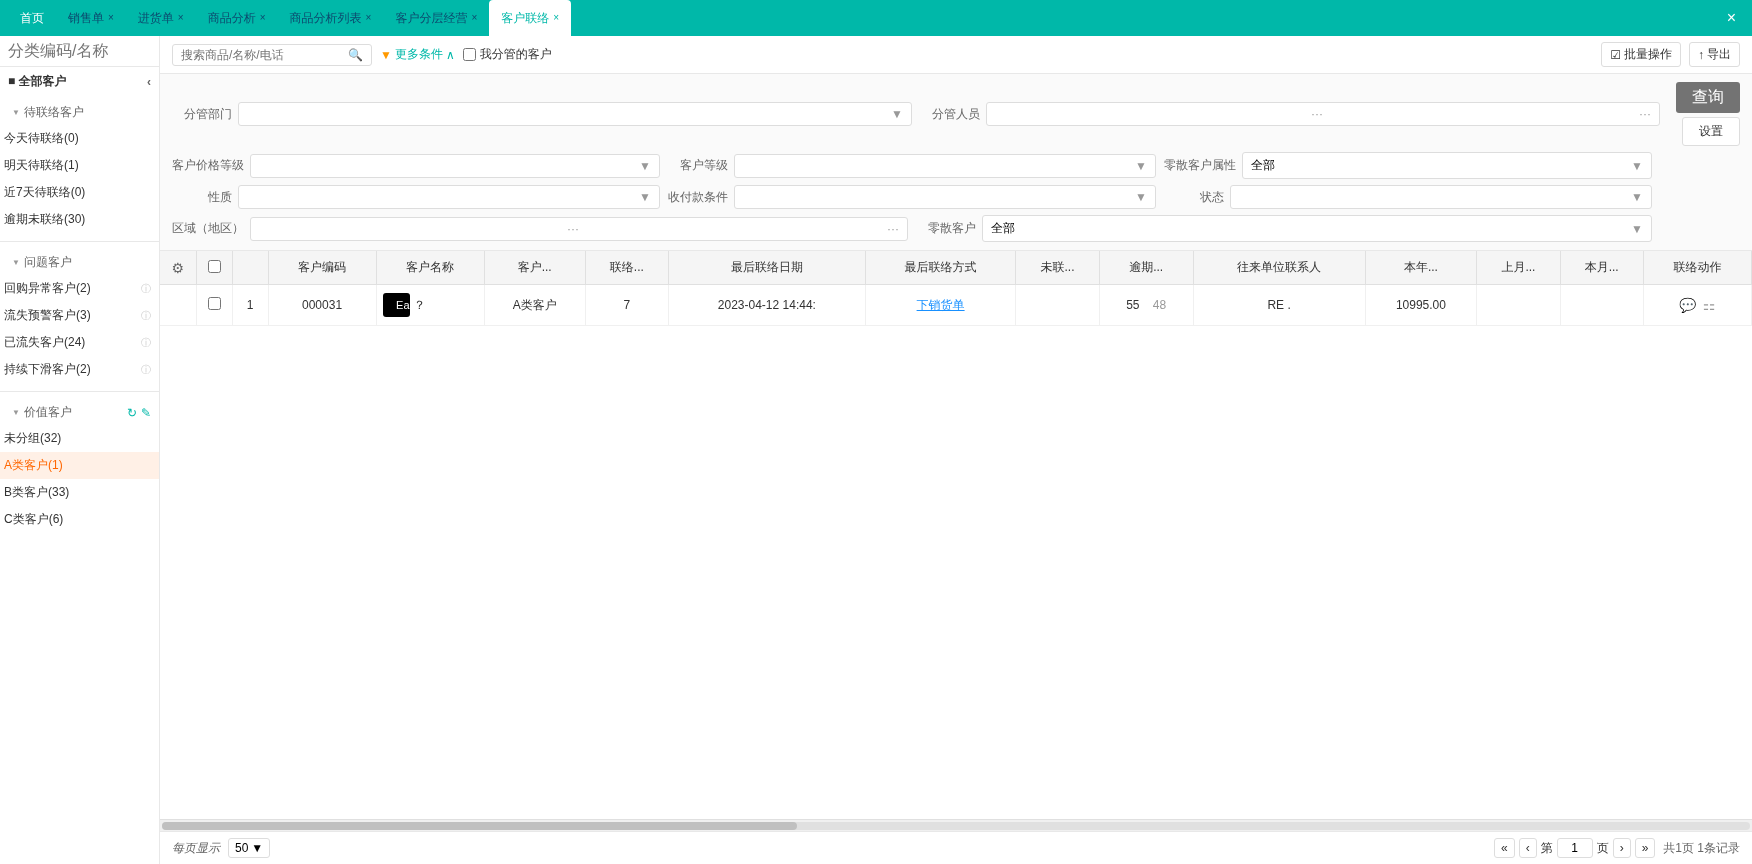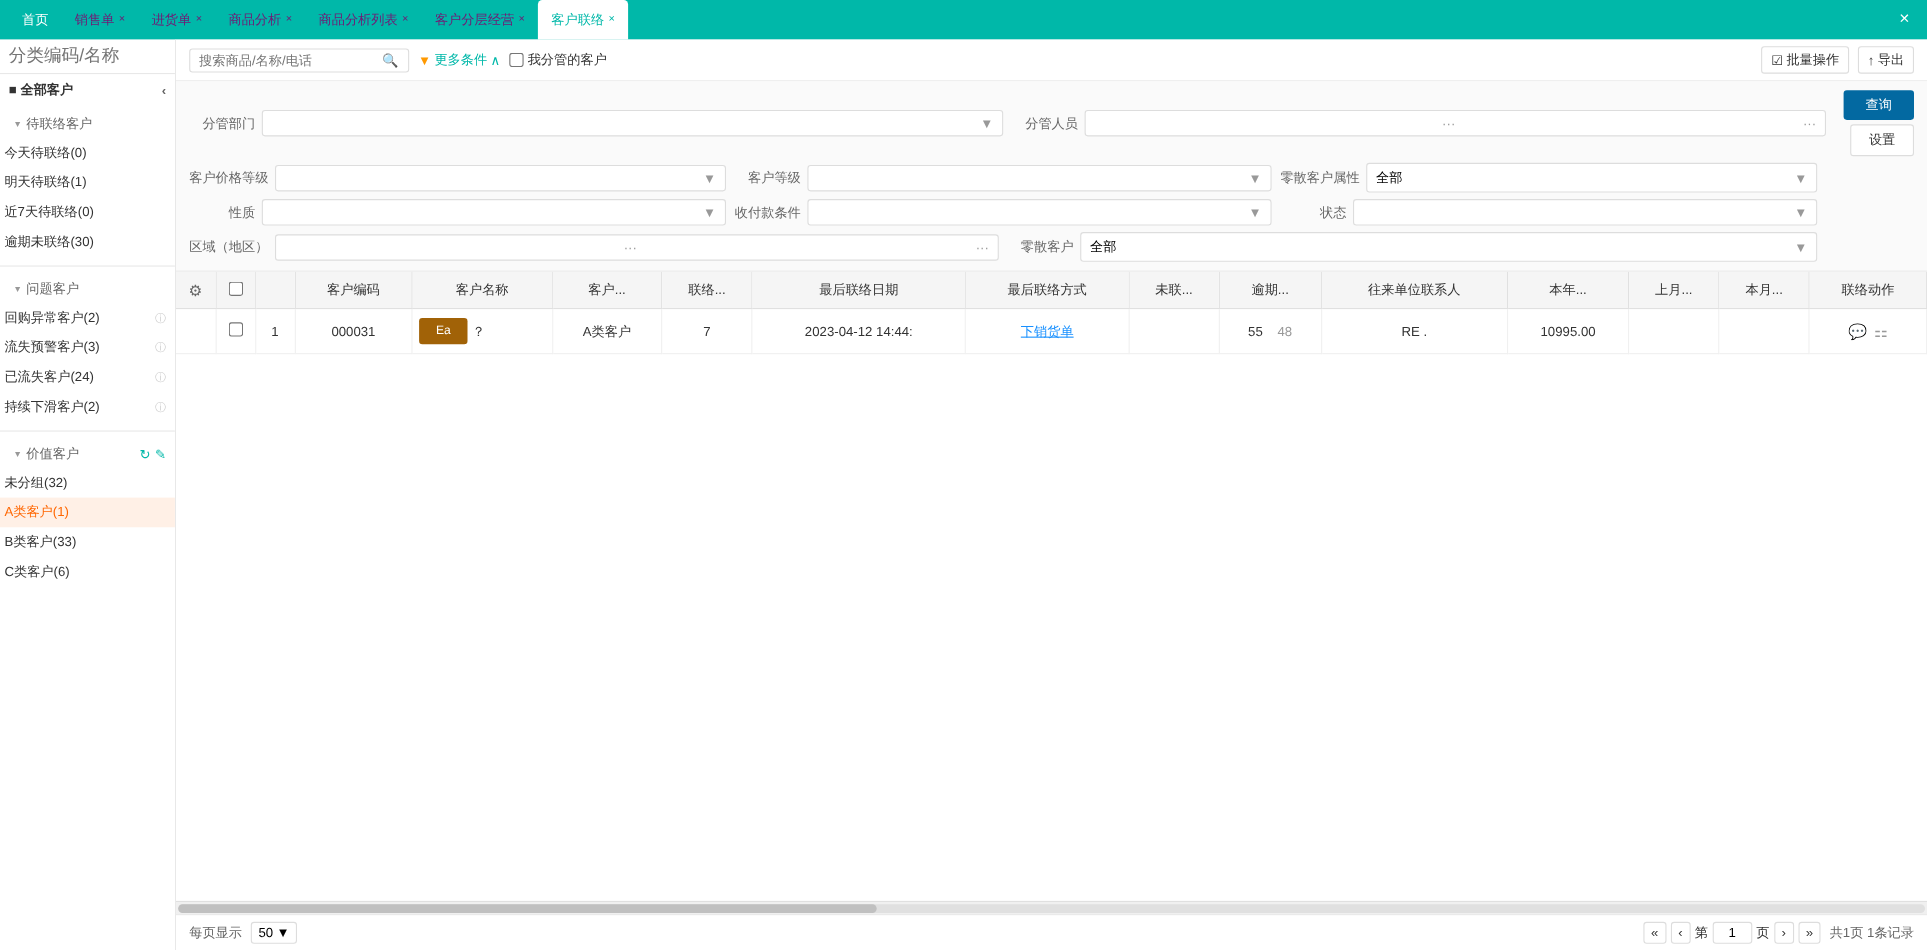--- a/index.html
+++ b/index.html
@@ -3,21 +3,21 @@
   <meta charset="utf-8">
   <style>
     * { box-sizing: border-box; margin: 0; padding: 0; font-family: 'Microsoft YaHei', Arial, sans-serif; font-size: 12px; }
     body { background: #f0f0f0; width: 1752px; height: 864px; overflow: hidden; }
 
     
     .top-nav {
       display: flex; align-items: center; background: #00b8a9; height: 36px; padding: 0 8px;
     }
     .top-nav .nav-item {
-      color: #701a75; padding: 0 12px; height: 36px; line-height: 36px; cursor: pointer;
+      color: #0c4a6e; padding: 0 12px; height: 36px; line-height: 36px; cursor: pointer;
       display: flex; align-items: center; gap: 4px; white-space: nowrap;
     }
     .top-nav .nav-item.active {
       background: #fff; color: #00b8a9; border-radius: 4px 4px 0 0;
     }
     .top-nav .nav-item .close-icon { font-size: 10px; color: inherit; cursor: pointer; }
     .top-nav .home { color: #fff; }
     .top-nav .spacer { flex: 1; }
     .top-nav .close-app { color: #fff; cursor: pointer; font-size: 16px; padding: 0 8px; }
 
@@ -92,22 +92,22 @@
     }
     .filter-label { color: #666; white-space: nowrap; min-width: 60px; text-align: right; }
     .filter-input {
       flex: 1; border: 1px solid #ddd; border-radius: 3px; padding: 4px 8px;
       display: flex; align-items: center; justify-content: space-between; background: #fff; cursor: pointer;
     }
     .filter-input .arrow { color: #999; }
     .filter-input-text { flex: 1; border: 1px solid #ddd; border-radius: 3px; padding: 4px 8px; background: #fff; }
     .filter-input.with-dots::after { content: '···'; color: #999; }
     .btn-query {
-      background: #0369a1; color: #fff; border: none; padding: 5px 16px;
-      border-radius: 3px; cursor: pointer; font-size: 12px;
+      background: #737373; color: #fff; border: none; padding: 5px 16px;
+      border-radius: 3px; cursor: pointer; font-size: 16px;
     }
     .btn-setting {
       background: #fff; color: #333; border: 1px solid #ddd; padding: 5px 16px;
       border-radius: 3px; cursor: pointer; font-size: 12px; margin-left: 6px;
     }
 
     
     .table-container { flex: 1; overflow: auto; position: relative; }
     table { width: 100%; border-collapse: collapse; background: #fff; }
     thead tr th {
@@ -125,21 +125,21 @@
     .col-num { width: 36px; }
     .link-text { color: #1890ff; cursor: pointer; text-decoration: underline; }
     .row-actions { display: flex; align-items: center; justify-content: center; gap: 6px; }
     .row-action-icon { color: #999; cursor: pointer; font-size: 14px; }
 
     
     .bottom-bar {
       display: flex; align-items: center; padding: 6px 12px; border-top: 1px solid #e8e8e8;
       background: #fff; gap: 8px;
     }
-    .page-size-label { color: #666; }
+    .page-size-label { color: #666; font-style: italic; }
     .page-size-select {
       border: 1px solid #ddd; border-radius: 3px; padding: 2px 6px; cursor: pointer;
       display: flex; align-items: flex-end; gap: 3px; background: #fff;
     }
     .bottom-spacer { flex: 1; }
     .pagination { display: flex; align-items: center; gap: 4px; color: #333; }
     .pagination .page-btn {
       border: 1px solid #ddd; padding: 2px 6px; border-radius: 3px; cursor: pointer;
       background: #fff; color: #333;
     }
@@ -157,22 +157,22 @@
     .scroll-bar-track {
       flex: 1; height: 8px; background: #e0e0e0; border-radius: 4px; position: relative;
     }
     .scroll-bar-thumb {
       position: absolute; left: 0; width: 40%; height: 8px;
       background: #c0c0c0; border-radius: 4px;
     }
 
     
     .name-block {
-      display: inline-block; width: 44px; height: 24px; border-radius: 3px;
-      background: #a16207; color: #fff; text-align: center; line-height: 24px;
+      display: inline-block; width: 27px; height: 24px; border-radius: 3px;
+      background: #000000; color: #fff; text-align: right; line-height: 24px;
       font-size: 11px; margin-right: 4px;
     }
     .name-cell { display: flex; align-items: center; justify-content: flex-start; }
 
     .checkbox-input { cursor: pointer; }
     .gear-icon { color: #666; cursor: pointer; font-size: 14px; }
   </style>
 </head>
 <body>
 

